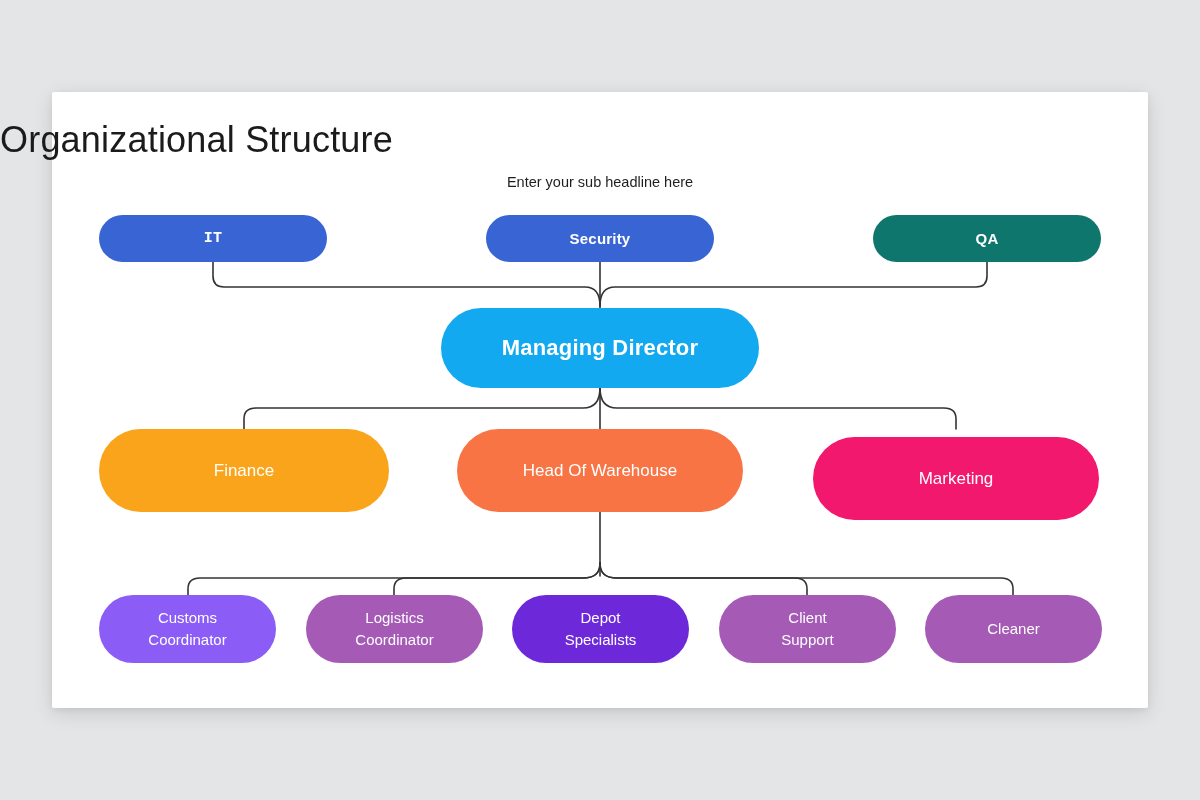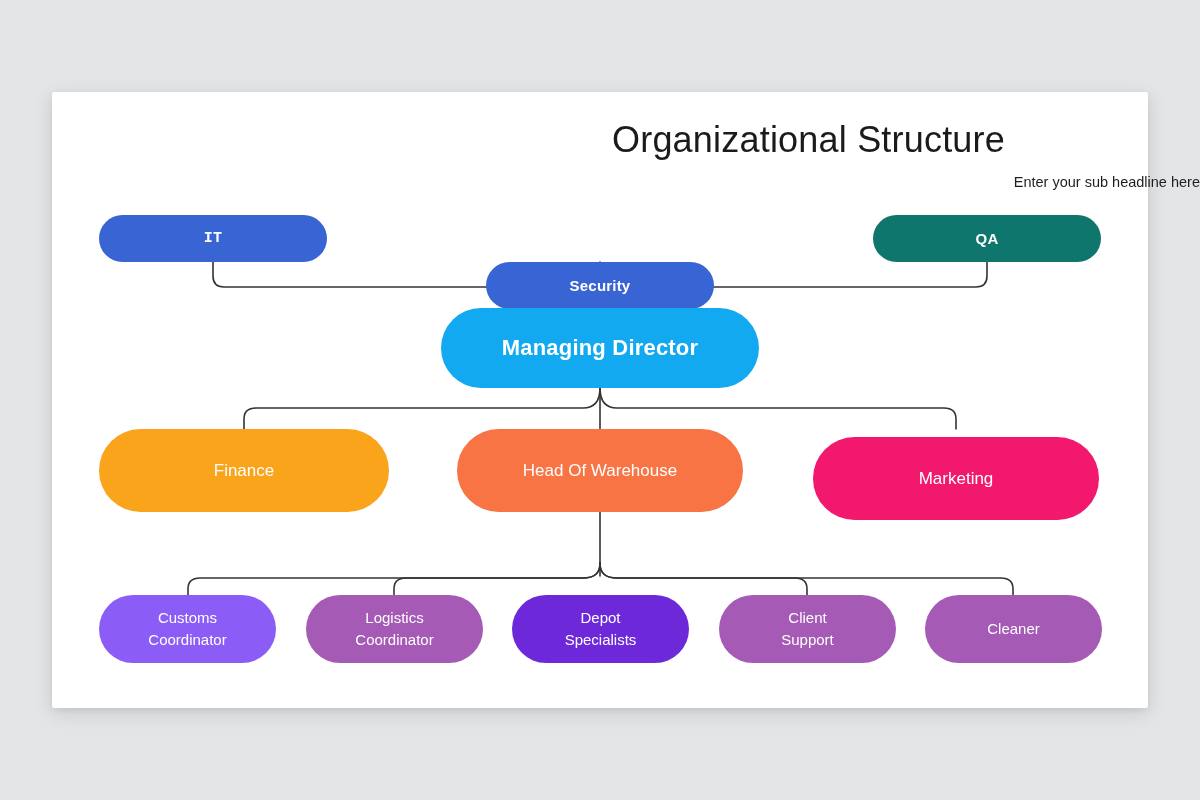--- a/index.html
+++ b/index.html
@@ -17,31 +17,30 @@
     position: absolute;
     left: 52px; top: 92px;
     width: 1096px; height: 616px;
     background: #ffffff;
     border-radius: 2px;
     box-shadow: 0 5px 20px rgba(0,0,0,0.12), 0 2px 6px rgba(0,0,0,0.06);
   }
   #title {
     position: absolute;
     left: 0; top: 119px; width: 984px;
-    text-align: right;
+    text-align: left;
     font-size: 36px;
     font-weight: 500;
     letter-spacing: 0.2px;
     color: #1b1b1b;
-    padding-left: 21px;
   }
   #subtitle {
     position: absolute;
     left: 0; top: 174px; width: 1200px;
-    text-align: right;
+    text-align: center;
     font-size: 14.5px;
     font-weight: 400;
     color: #1f1f1f;
   }
   #connectors {
     position: absolute;
     left: 0; top: 0;
     width: 1200px; height: 800px;
     pointer-events: none;
   }
@@ -104,21 +103,21 @@
 
       <path d="M 600 512 L 600 576"></path>
       <path d="M 600 563 C 600 574 594 578 583 578 L 200 578 Q 188 578 188 589 L 188 595"></path>
       <path d="M 600 563 C 600 574 594 578 583 578 L 406 578 Q 394 578 394 589 L 394 595"></path>
       <path d="M 600 563 C 600 574 606 578 617 578 L 795 578 Q 807 578 807 589 L 807 595"></path>
       <path d="M 600 563 C 600 574 606 578 617 578 L 1001 578 Q 1013 578 1013 589 L 1013 595"></path>
     </g>
   </svg>
 
   <div id="p-it" class="pill lvl1" style="background: rgb(56, 101, 211);">IT</div>
-  <div id="p-security" class="pill lvl1" style="background: rgb(56, 101, 211); margin-top: 47px;">Security</div>
+  <div id="p-security" class="pill lvl1" style="background: rgb(56, 101, 211);">Security</div>
   <div id="p-qa" class="pill lvl1" style="background: #0f766e; text-align: center;">QA</div>
 
   <div id="p-md" class="pill" style="background: rgb(18, 169, 241);">Managing Director</div>
 
   <div id="p-finance" class="pill lvl3" style="background: rgb(249, 164, 27);">Finance</div>
   <div id="p-warehouse" class="pill lvl3" style="background: rgb(248, 116, 69);">Head Of Warehouse</div>
   <div id="p-marketing" class="pill lvl3" style="background: rgb(242, 24, 109);">Marketing</div>
 
   <div id="p-customs" class="pill lvl4" style="background: #8b5cf6;">Customs
 Coordinator</div>

